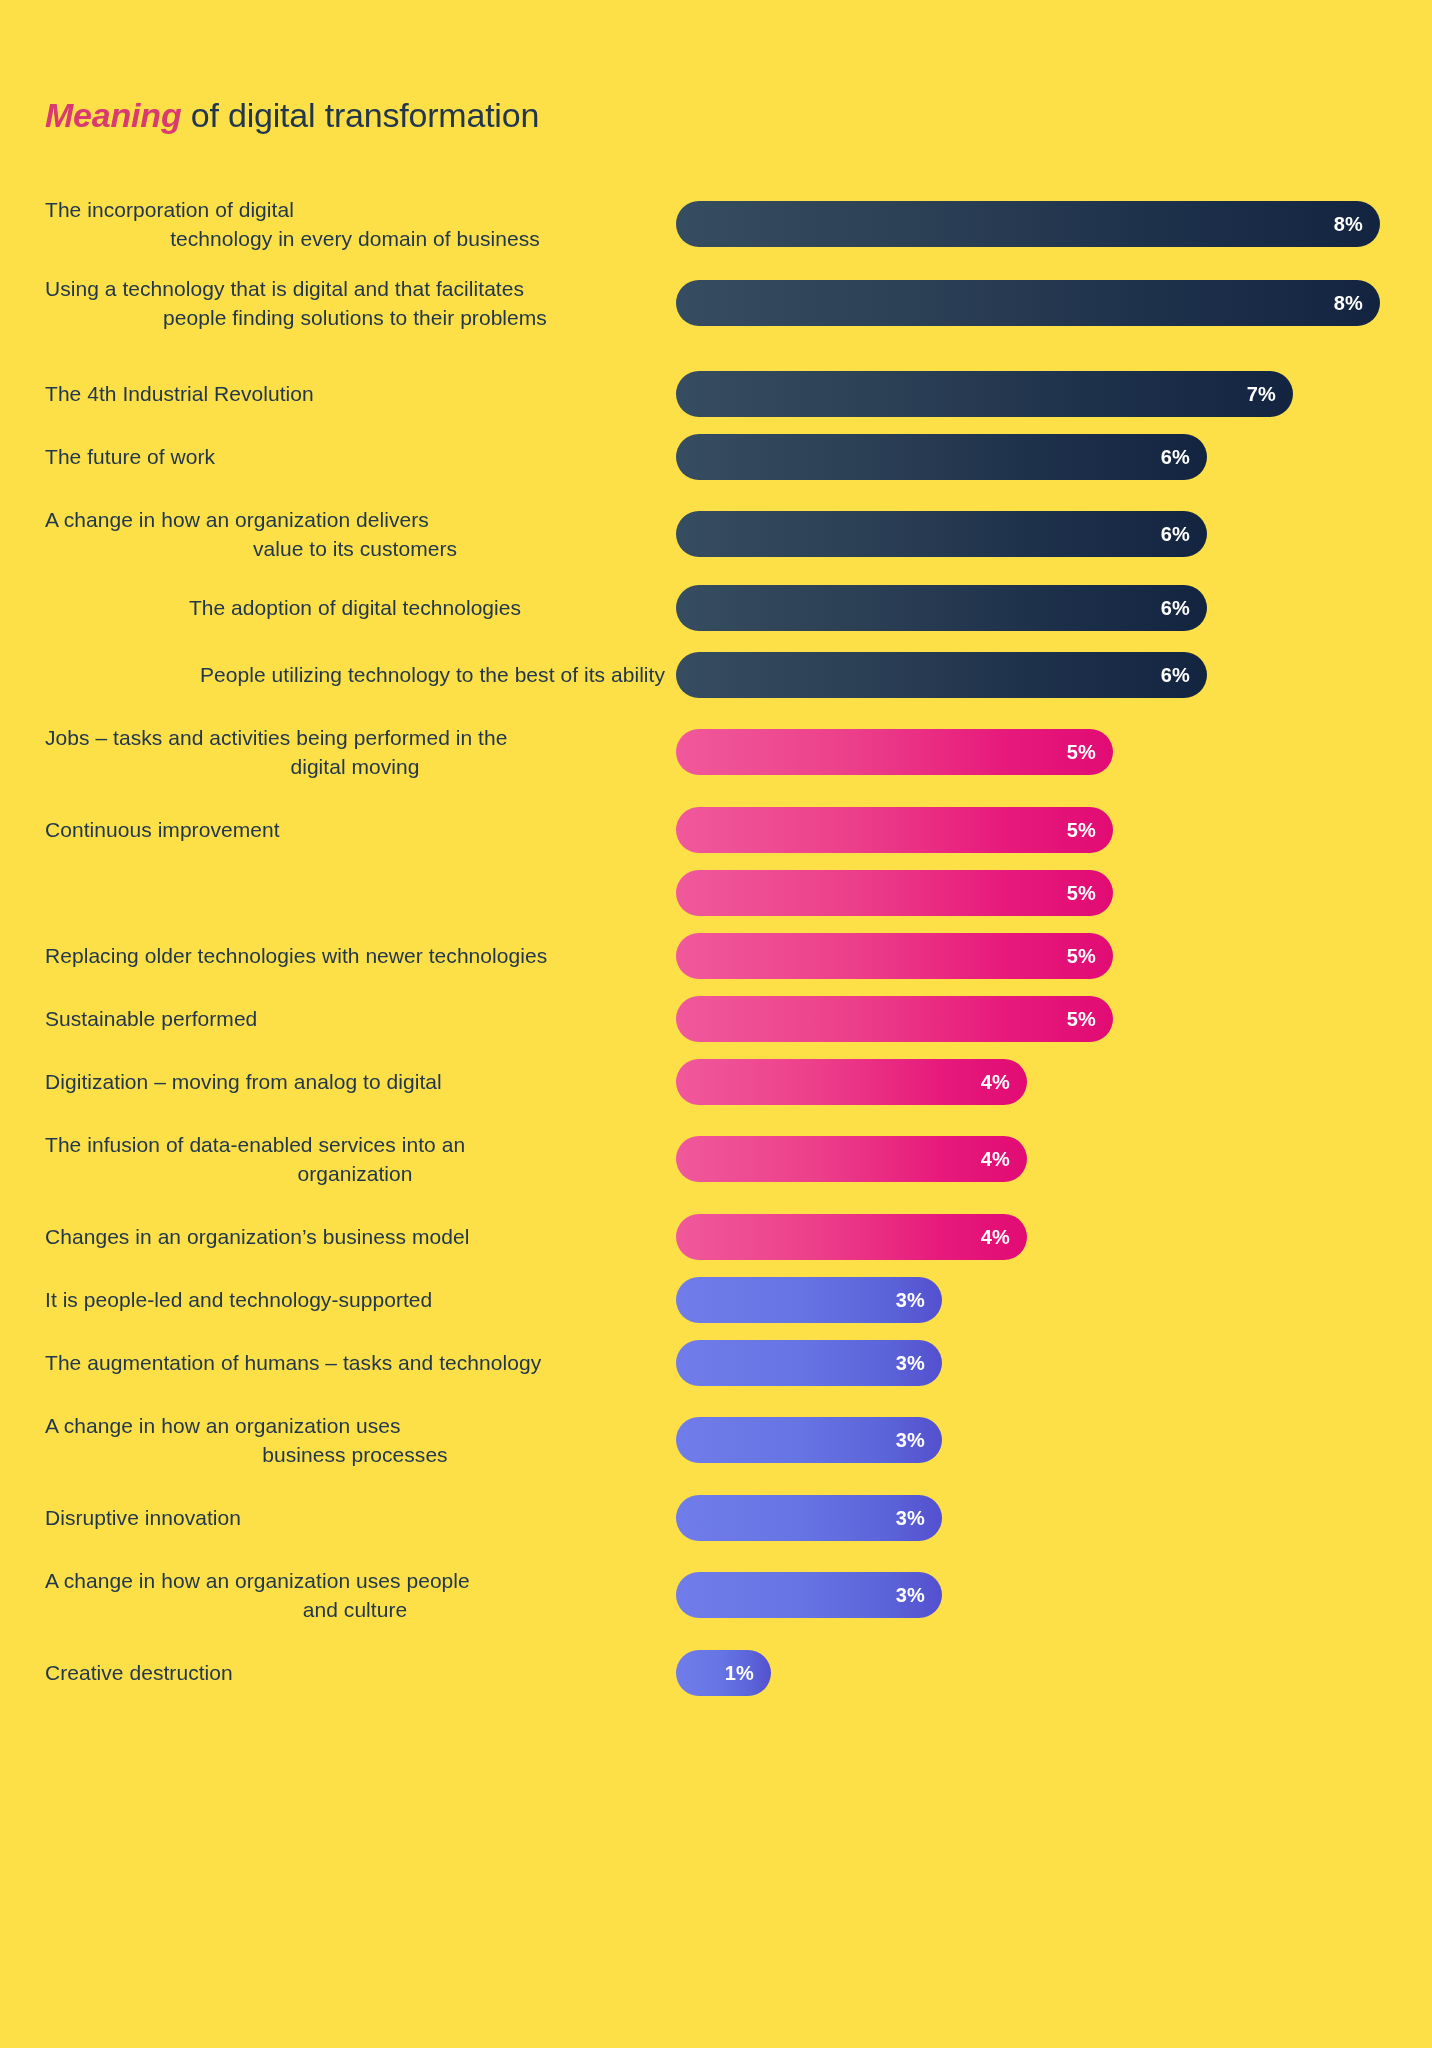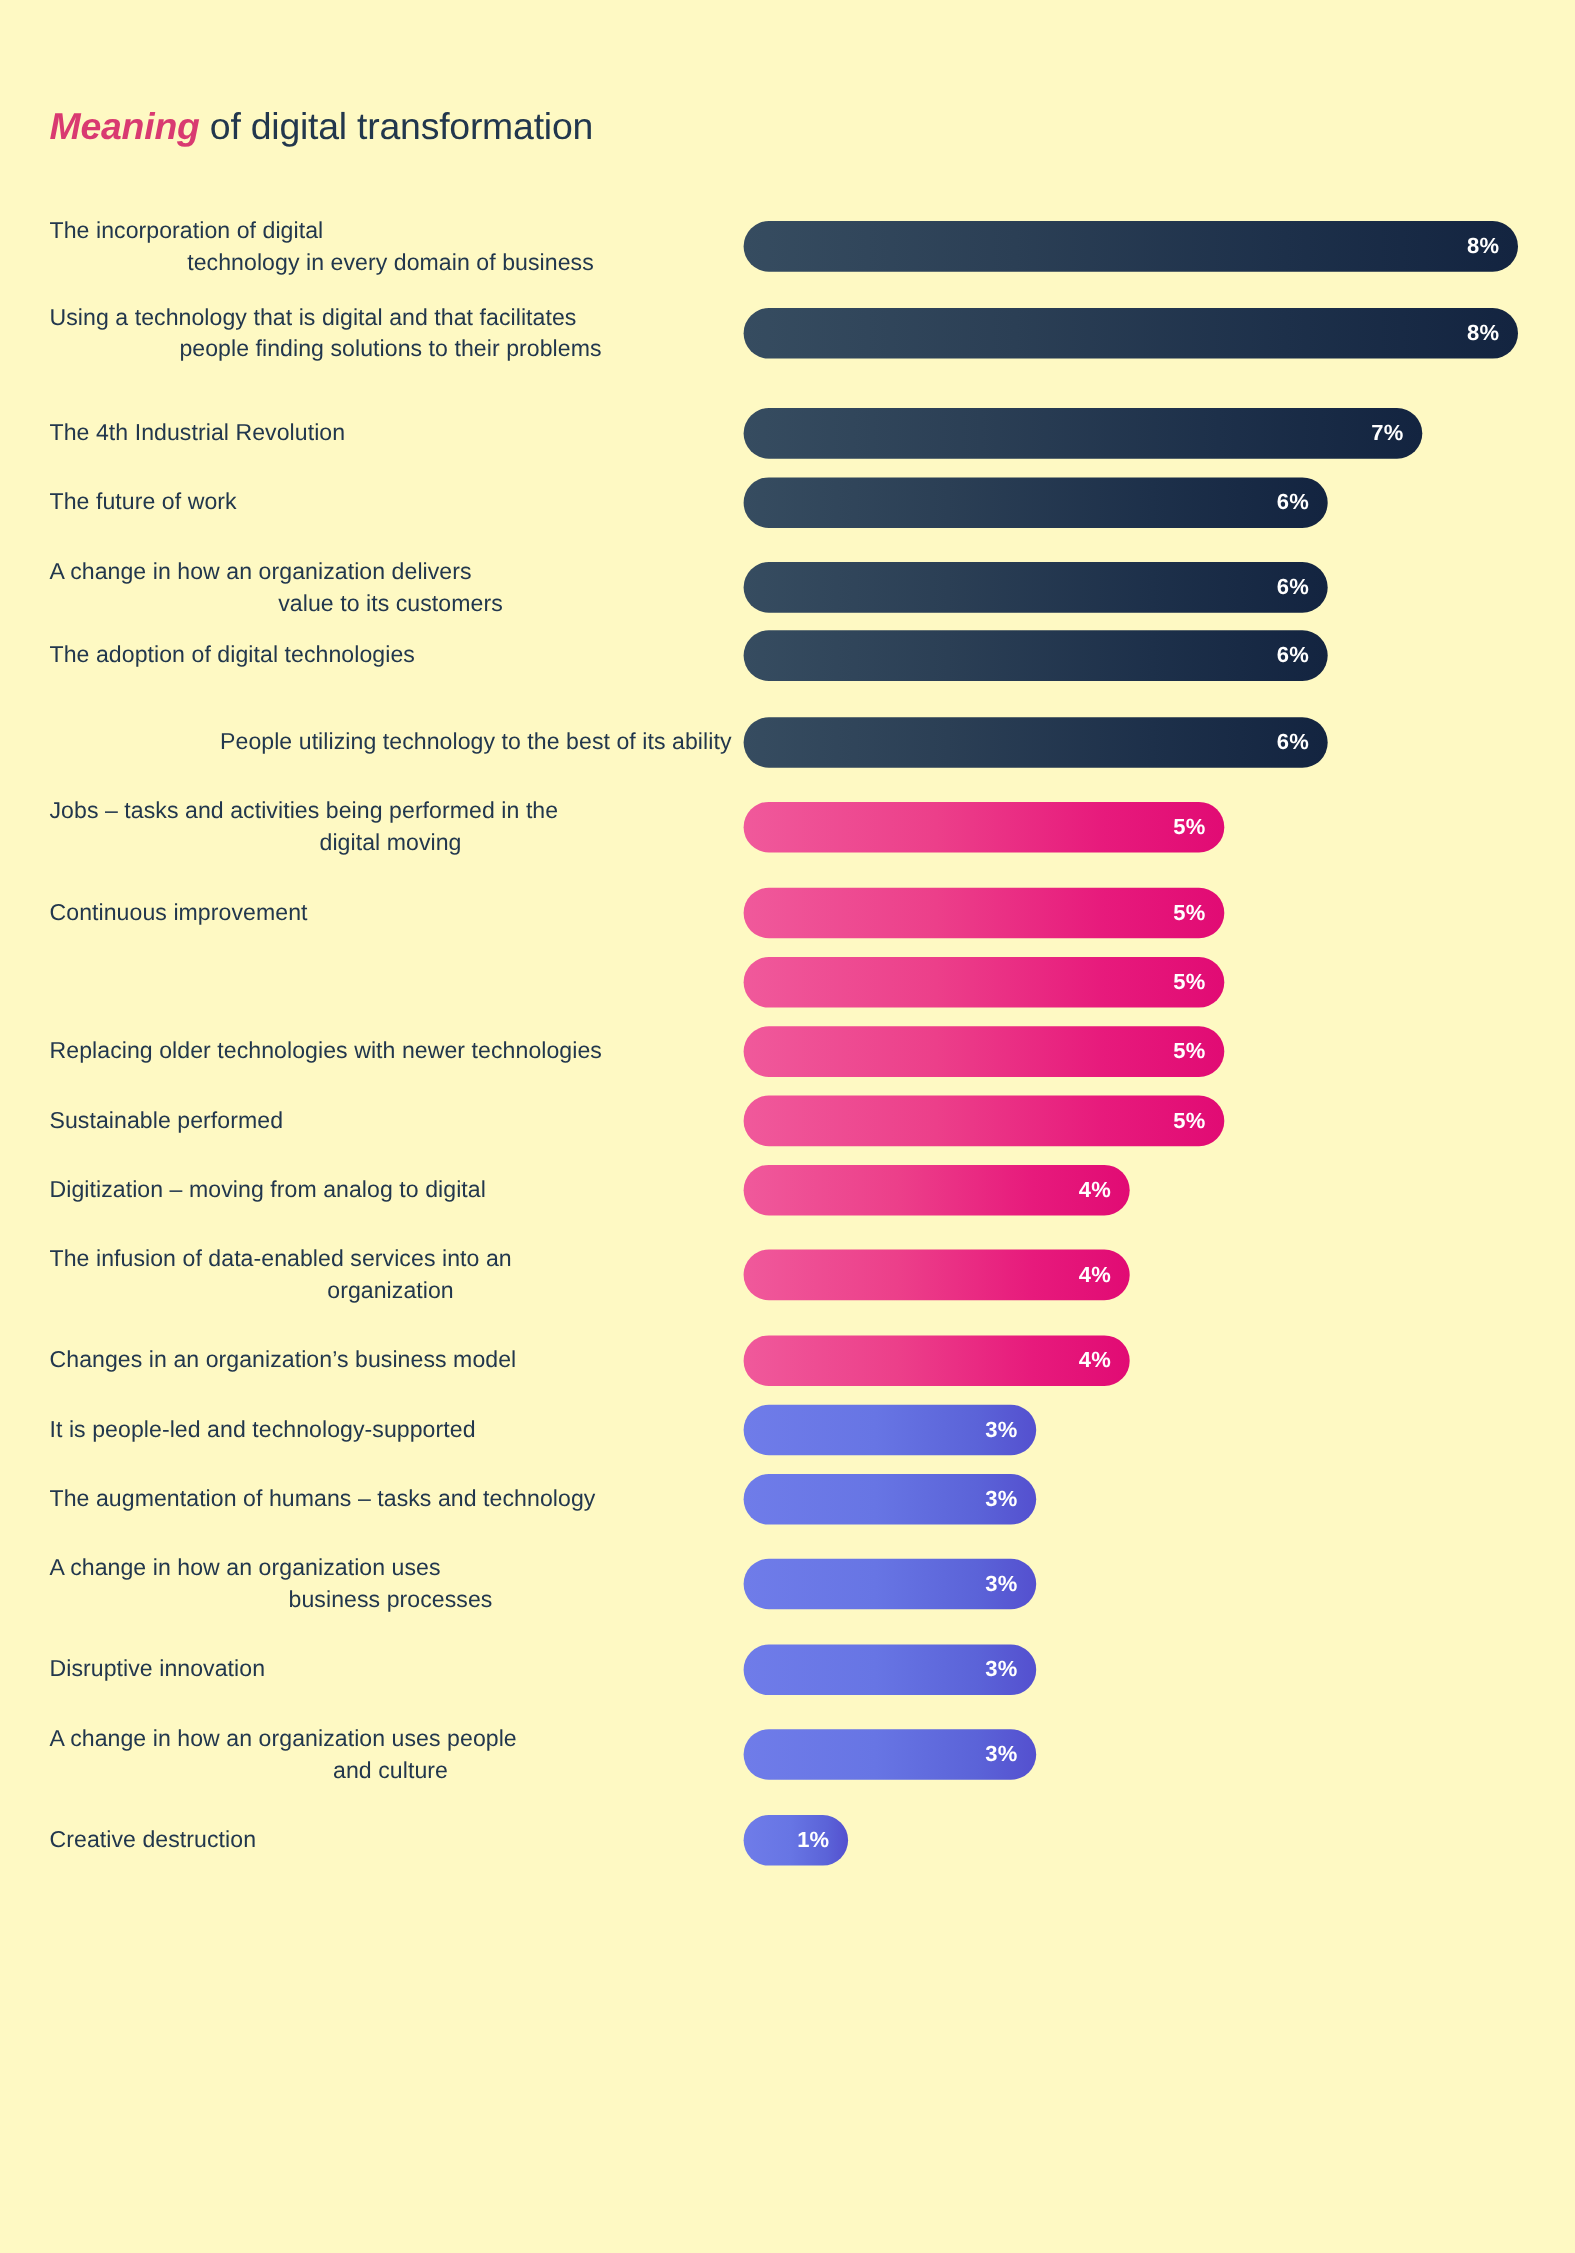--- a/index.html
+++ b/index.html
@@ -13,21 +13,21 @@
     font-family: "Liberation Sans", "DejaVu Sans", sans-serif;
     color: #1f3349;
     overflow: hidden;
     position: relative;
   }
 
   .page {
     position: relative;
     width: 1432px;
     height: 2048px;
-    background: #fef9c3;
+    background: #fde047;
     box-sizing: border-box;
     padding: 0;
   }
 
   
   .chart-title {
     position: absolute;
     left: 45px;
     top: 96px;
     font-size: 34px;
@@ -156,21 +156,21 @@
         </div>
       </div>
       <div class="row" style="height: 92px; top: 310px; position: absolute;">
         <div class="row-label"><span>A change in how an organization delivers</span><span class="l2">value to its customers</span></div>
         <div class="bar-track">
           <div class="bar dark" style="width: 531px;">
             <span class="bar-value">6%</span>
           </div>
         </div>
       </div>
-      <div class="row" style="height: 63px; top: 386px; position: absolute;">
+      <div class="row" style="height: 63px; top: 398px; position: absolute; text-align: center;">
         <div class="row-label"><span>The adoption of digital technologies</span></div>
         <div class="bar-track">
           <div class="bar dark" style="width: 531px;">
             <span class="bar-value">6%</span>
           </div>
         </div>
       </div>
       <div class="row" style="height: 63px; top: 465px; position: absolute; text-align: right;">
         <div class="row-label"><span>People utilizing technology to the best of its ability</span></div>
         <div class="bar-track">

